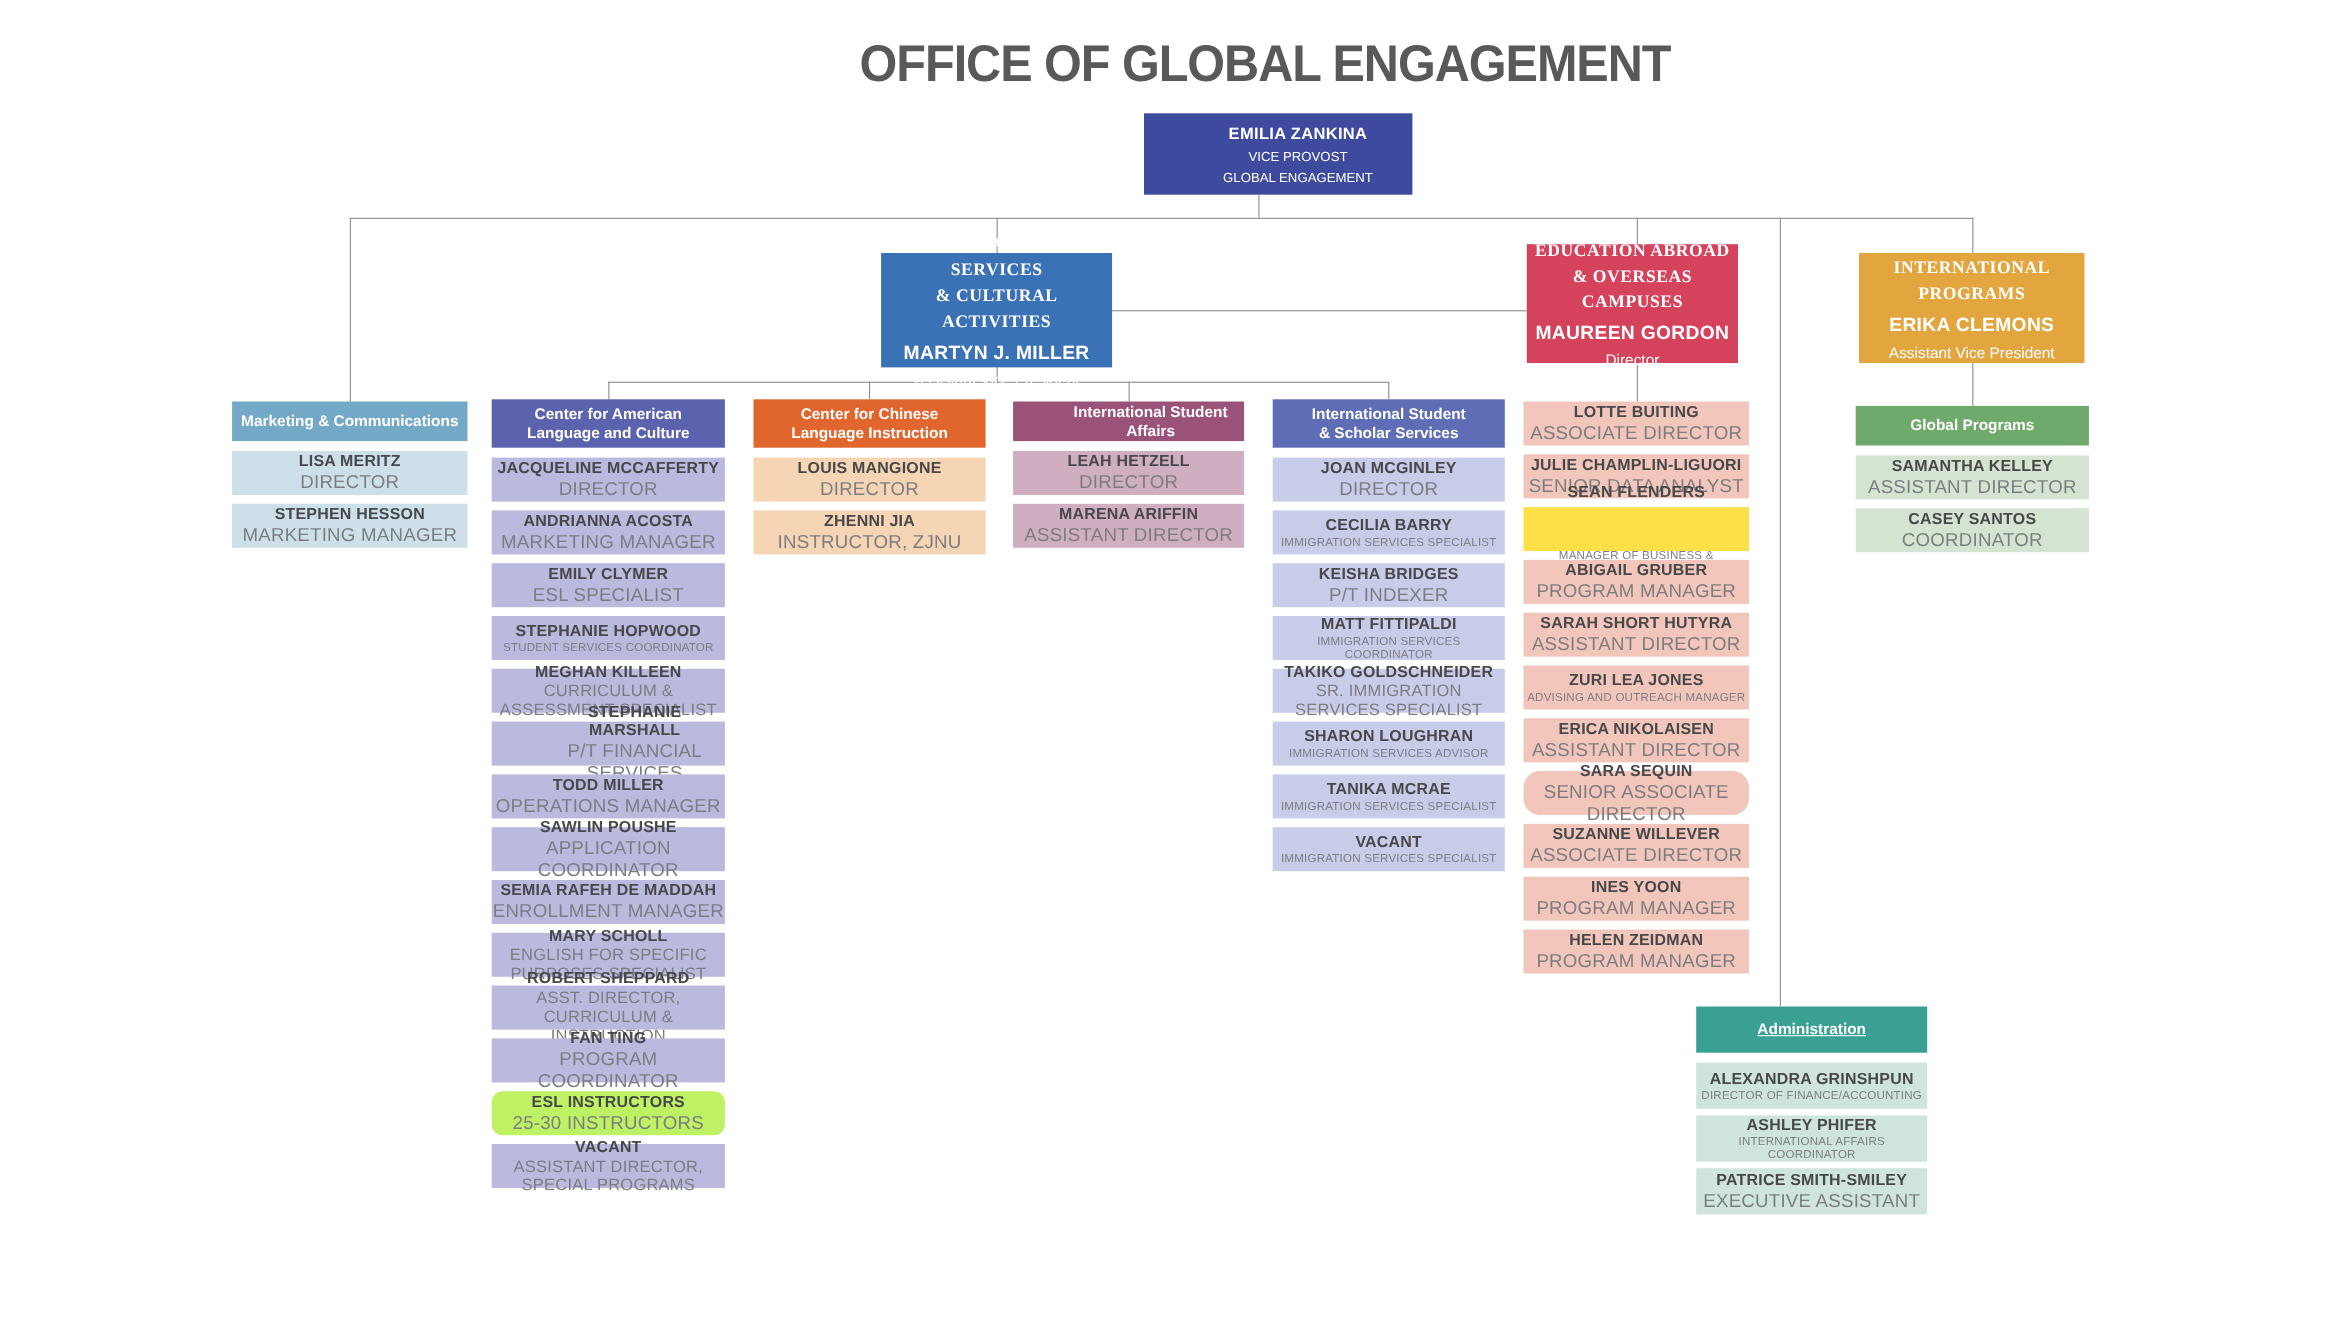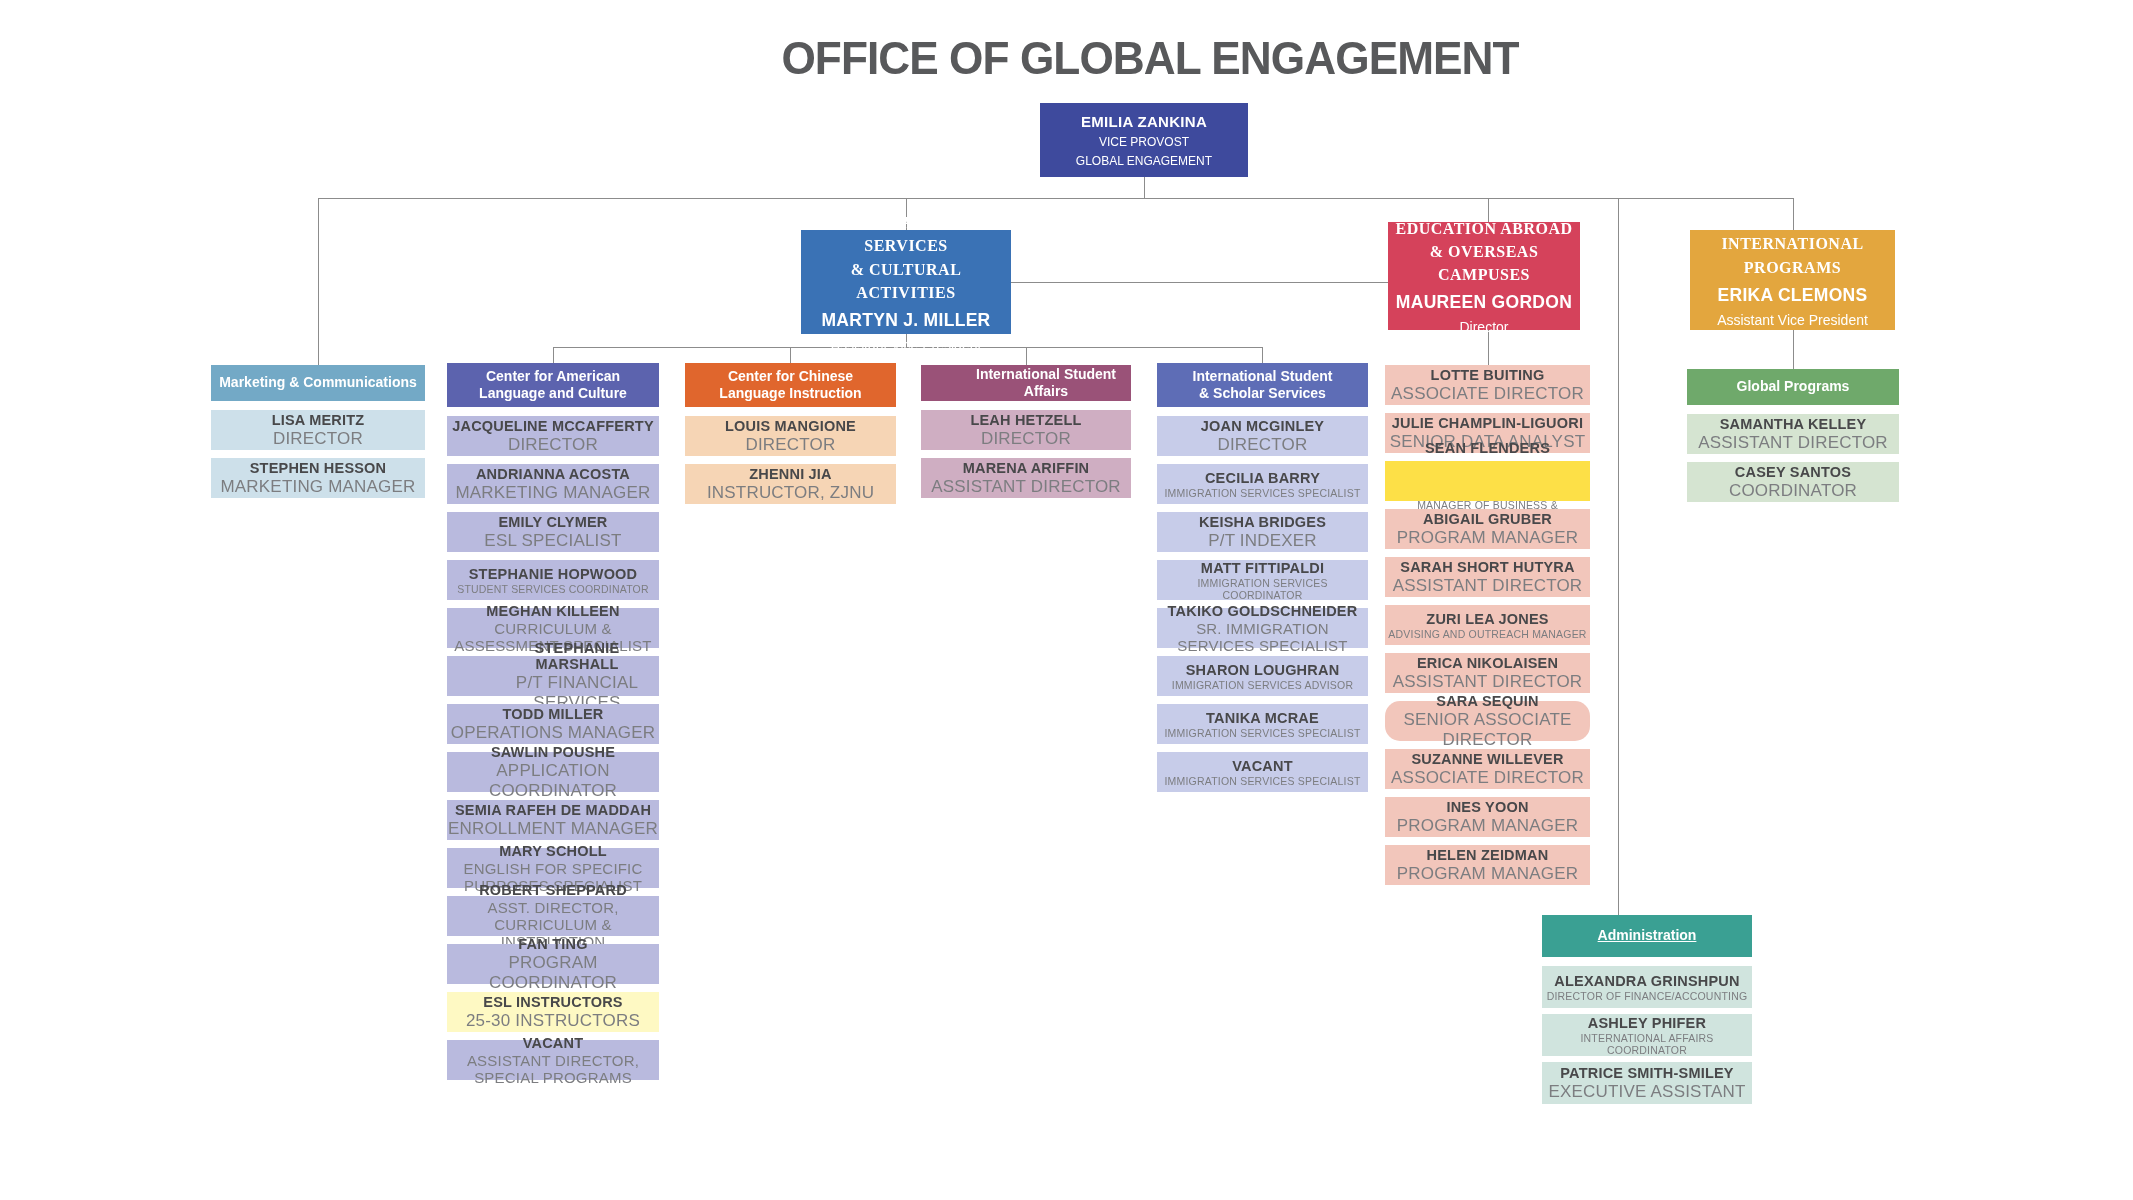--- a/index.html
+++ b/index.html
@@ -64,21 +64,21 @@
   <div class="line h" style="left:1011px;top:282px;width:377px"></div>
   <div class="line v" style="left:906px;top:334px;height:13px"></div>
   <div class="line h" style="left:553px;top:347px;width:709px"></div>
   <div class="line v" style="left:553px;top:347px;height:16px"></div>
   <div class="line v" style="left:790px;top:347px;height:16px"></div>
   <div class="line v" style="left:1026px;top:347px;height:18px"></div>
   <div class="line v" style="left:1262px;top:347px;height:16px"></div>
   <div class="line v" style="left:1488px;top:330px;height:35px"></div>
   <div class="line v" style="left:1793px;top:330px;height:39px"></div>
 
-  <div class="root-box" style="background: rgb(62, 74, 157);">
+  <div class="root-box" style="background: rgb(62, 74, 157); padding-left: 36px;">
     <div class="person">EMILIA ZANKINA</div>
     <div class="role">VICE PROVOST</div>
     <div class="role">GLOBAL ENGAGEMENT</div>
   </div>
 
   <div class="big-box" style="left: 801px; top: 230px; width: 210px; height: 104px; background: rgb(58, 114, 181);">
     <div class="dept">INTERNATIONAL SERVICES
 &amp; CULTURAL ACTIVITIES</div>
     <div class="person">MARTYN J. MILLER</div>
     <div class="role">Assistant Vice President</div>
@@ -156,21 +156,21 @@
           <div class="member-title xs">ENGLISH FOR SPECIFIC PURPOSES SPECIALIST</div>
         </div>
         <div class="member-row" style="background: rgb(185, 186, 222);">
           <div class="member-name">ROBERT SHEPPARD</div>
           <div class="member-title xs">ASST. DIRECTOR, CURRICULUM &amp; INSTRUCTION</div>
         </div>
         <div class="member-row" style="background: rgb(185, 186, 222);">
           <div class="member-name">FAN TING</div>
           <div class="member-title">PROGRAM COORDINATOR</div>
         </div>
-        <div class="member-row" style="background: #fef9c3;">
+        <div class="member-row" style="background: #bef264; border-radius: 10px;">
           <div class="member-name">ESL INSTRUCTORS</div>
           <div class="member-title">25-30 INSTRUCTORS</div>
         </div>
         <div class="member-row" style="background: rgb(185, 186, 222);">
           <div class="member-name">VACANT</div>
           <div class="member-title xs">ASSISTANT DIRECTOR, SPECIAL PROGRAMS</div>
         </div>
       </div>
   </div>
 

